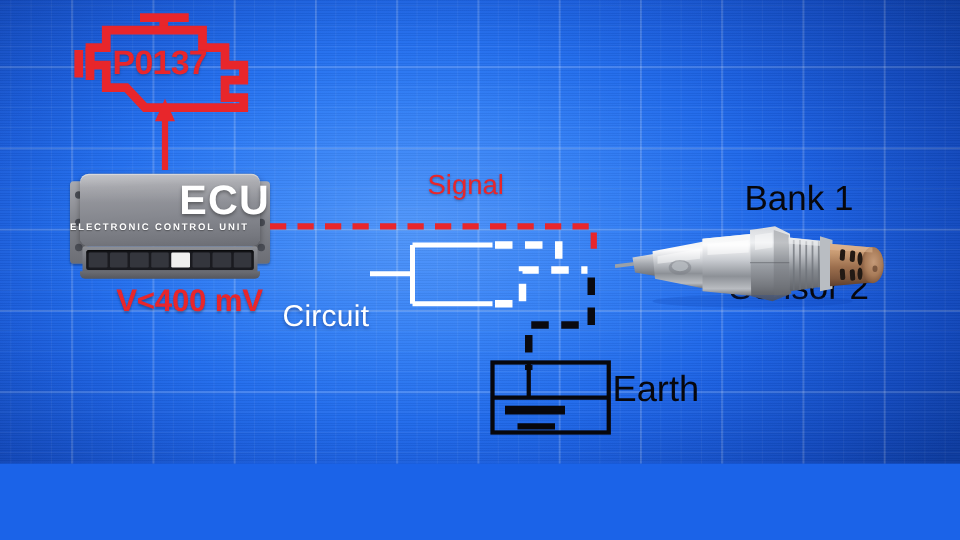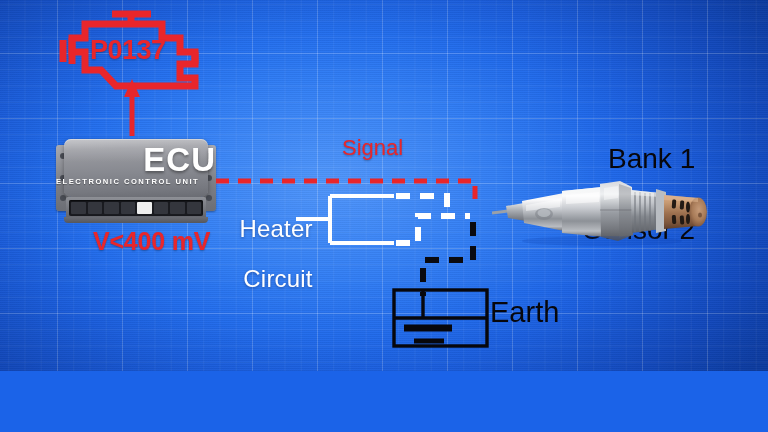--- a/index.html
+++ b/index.html
@@ -52,21 +52,21 @@
   .lbl-black { color:#07070c;text-align:center; }
 
   #dtc-voltage { left:58px; top:228px; font-size:25px; font-weight:700; letter-spacing:-0.2px;
                  text-shadow:0 1px 2px rgba(0,0,0,.28);margin-left:35px; }
   #signal-label { left:305px; top:137px; font-size:22px; font-weight:400;
                   text-shadow:0 1px 2px rgba(0,0,0,.30);margin-left:37px; }
   #heater-label { left:212px; top:192px; font-size:24px; font-weight:400; letter-spacing:.2px;
                   text-shadow:0 1px 3px rgba(0,0,40,.35); }
   #heater-label .l2 { display:block; margin-left:14px;text-align:right; }
   #earth-label { left:490px; top:297px; font-size:29px; font-weight:400; }
-  #bank-label { left:552px; top:105px; font-size:28px; font-weight:400; line-height:1.28; text-align:right; }
+  #bank-label { left:552px; top:105px; font-size:28px; font-weight:400; line-height:1.28; text-align:center; }
 
   
   #ecu { position:absolute; left:56px; top:139px; width:160px; height:86px; }
   .ecu-flange {
     position:absolute; top:6px; width:14px; height:66px; border-radius:3px;
     background:linear-gradient(180deg,#a9aab0,#7e8087 55%,#6c6e75);
     box-shadow:0 1px 2px rgba(0,0,0,.35);
   }
   .ecu-flange.l { left:0; }
   .ecu-flange.r { right:0; }
@@ -199,21 +199,20 @@
       <path d="M423 290 V318" stroke-width="3.4"></path>
       <path d="M394 318 H487" stroke-width="3.4"></path>
       <path d="M404 328 H452" stroke-width="7" stroke-linecap="butt"></path>
       <path d="M414 341 H444" stroke-width="5" stroke-linecap="butt"></path>
     </g>
   </svg>
 
   <div class="lbl lbl-red" id="signal-label">Signal</div>
 
   <div class="lbl lbl-white" id="heater-label">
-    <span>Heater</span>
     <span class="l2">Circuit</span>
   </div>
 
   <div class="lbl lbl-black" id="earth-label">Earth</div>
 
   <div class="lbl lbl-black" id="bank-label">
     <span>Bank 1</span><br>
     <span>Sensor 2</span>
   </div>
 

